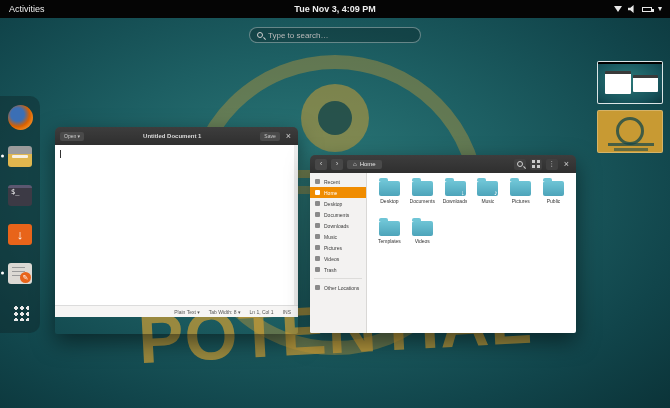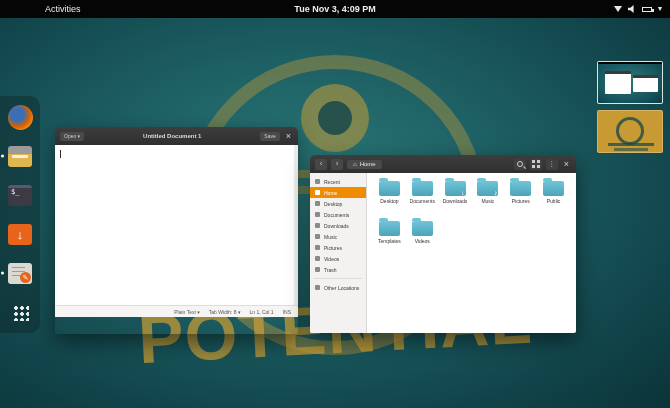--- a/index.html
+++ b/index.html
@@ -13,21 +13,21 @@
   .wp-gear { left:301px; top:84px; width:68px; height:68px; background:rgba(200,156,54,.55); border-radius:50%; }
   .wp-gear-core { left:318px; top:101px; width:34px; height:34px; background:rgba(17,69,75,.8); border-radius:50%; }
   .wp-bar1 { left:262px; top:170px; width:146px; height:8px; background:rgba(200,156,54,.5); }
   .wp-bar2 { left:276px; top:186px; width:118px; height:8px; background:rgba(200,156,54,.42); }
   .wp-bigtext { left:138px; top:290px; font-size:68px; font-weight:bold; letter-spacing:1px;
     color:rgba(203,157,52,.72); transform:rotate(-3deg); white-space:nowrap; }
 
   
   #topbar { position:absolute; left:0; top:0; width:670px; height:18px; background:#050505;
     display:flex; align-items:center; z-index:50; color:#eee; }
-  #activities { font-size:9px; padding:0 9px; height:18px; line-height:18px; cursor:pointer;margin-left:36px; }
+  #activities { font-size:9px; padding:0 9px; height:18px; line-height:18px; cursor:pointer; }
   #clock { position:absolute; left:50%; transform:translateX(-50%); font-size:9px; font-weight:bold; }
   #tray { margin-left:auto; display:flex; align-items:center; gap:6px; padding-right:8px; }
   .tri-net { width:0; height:0; border-left:4px solid transparent; border-right:4px solid transparent; border-top:6px solid #e8e8e8; }
   .vol { width:8px; height:8px; background:#e8e8e8; clip-path:polygon(0 35%, 30% 35%, 70% 0, 70% 100%, 30% 65%, 0 65%); }
   .bat { width:10px; height:5px; border:1px solid #e8e8e8; position:relative; }
   .bat::after { content:''; position:absolute; right:-3px; top:1px; width:2px; height:3px; background:#e8e8e8; }
   .chev { font-size:8px; color:#e8e8e8; line-height:1; }
 
   
   #searchwrap { position:absolute; left:50%; transform:translateX(-50%); top:27px; width:172px; height:16px;
@@ -129,20 +129,24 @@
     <div id="activities">Activities</div>
     <div id="clock">Tue Nov 3, 4:09 PM</div>
     <div id="tray">
       <span class="tri-net"></span>
       <span class="vol"></span>
       <span class="bat"></span>
       <span class="chev">▾</span>
     </div>
   </div>
 
+  <div id="searchwrap">
+    <span class="mag"></span>
+    <input id="searchinput" type="text" placeholder="Type to search…" style="">
+  </div>
 
   <div id="dash">
     <div class="dock-item" title="Firefox">
       <span class="ic-firefox"></span>
     </div>
     <div class="dock-item running" title="Files">
       <span class="ic-files"></span>
     </div>
     <div class="dock-item" title="Terminal">
       <span class="ic-terminal">$_</span>

